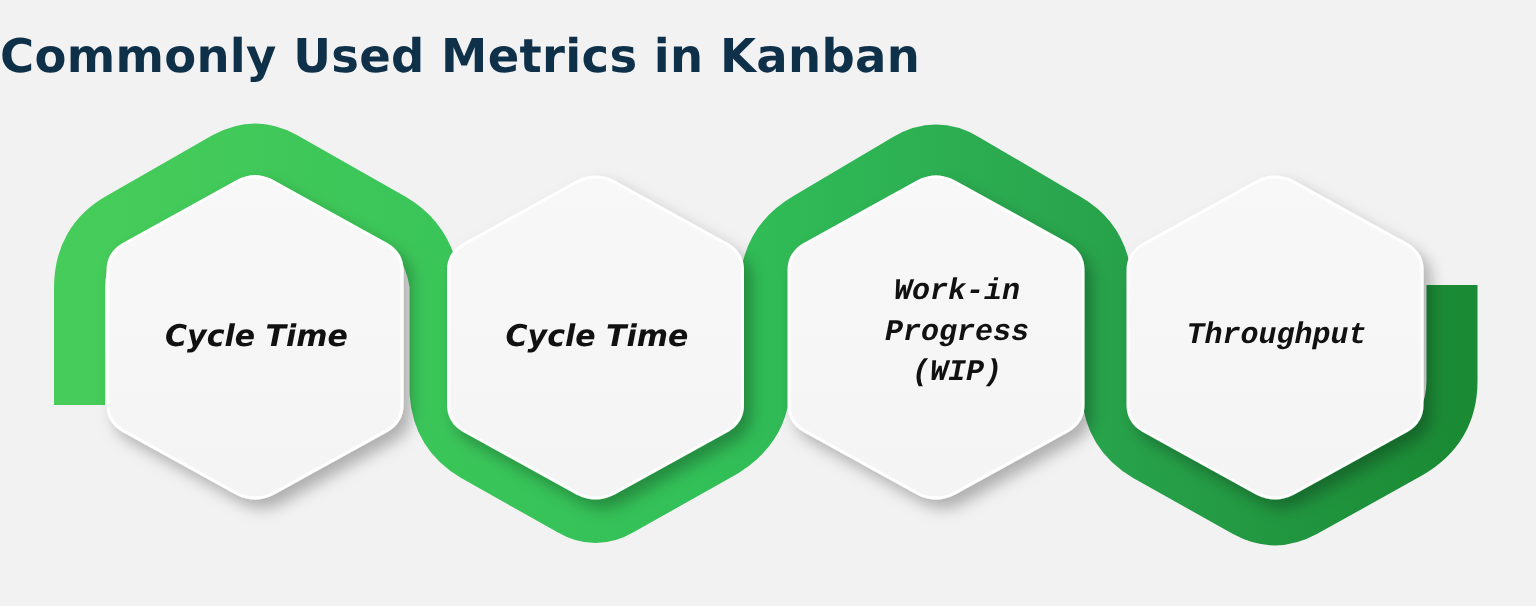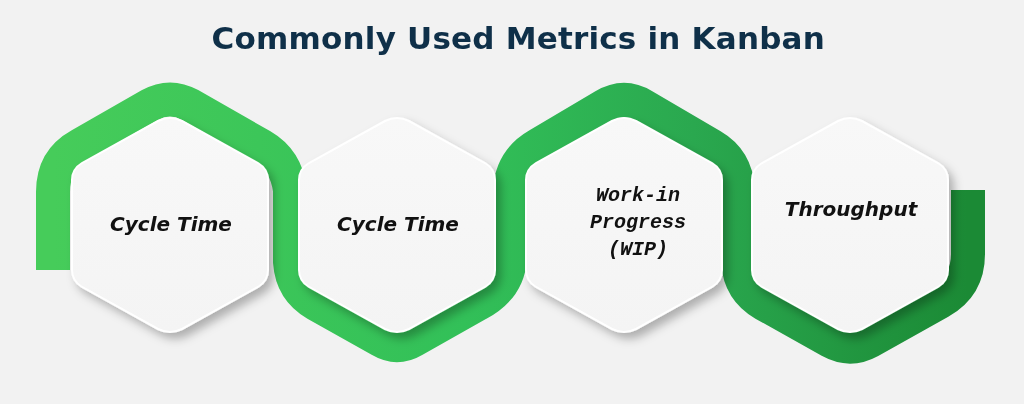--- a/index.html
+++ b/index.html
@@ -4,21 +4,21 @@
   <style>
     html, body { margin: 0; padding: 0; }
     body {
       width: 1024px; height: 404px; overflow: hidden;
       background: #f2f2f2;
       font-family: "Liberation Sans", "DejaVu Sans", sans-serif;
       position: relative;
     }
     .title {
       position: absolute; left: 0; top: 20px; width: 825px;
-      text-align: right;
+      text-align: left;
       font-family: "DejaVu Sans", "Liberation Sans", sans-serif;
       font-weight: bold;
       font-size: 31px;
       color: #0f3049;
       letter-spacing: 0.2px;
     }
     svg.diagram { position: absolute; left: 0; top: 0; }
     .label {
       position: absolute;
       width: 170px;
@@ -91,13 +91,13 @@
     <path d="M 624 118 Q 630 118 636 121 L 712 163 Q 722 169 722 180 L 722 270 Q 722 281 712 287 L 636 329 Q 624 335 612 329 L 536 287 Q 526 281 526 270 L 526 180 Q 526 169 536 163 L 612 121 Q 618 118 624 118 Z" fill="url(#hexGrad)" stroke="#ffffff" stroke-width="2"></path>
   </g>
   <g filter="url(#hexShadow)">
     <path d="M 850 118 Q 856 118 862 121 L 938 163 Q 948 169 948 180 L 948 270 Q 948 281 938 287 L 862 329 Q 850 335 838 329 L 762 287 Q 752 281 752 270 L 752 180 Q 752 169 762 163 L 838 121 Q 844 118 850 118 Z" fill="url(#hexGrad)" stroke="#ffffff" stroke-width="2"></path>
   </g>
 </svg>
 
 <div class="label" style="left:171px; top:224px;">Cycle Time</div>
 <div class="label" style="left:398px; top:224px;font-style:italic;">Cycle Time</div>
 <div class="label" style="left:638px; top:222px; width:140px;font-family:Liberation Mono, monospace;">Work-in Progress (WIP)</div>
-<div class="label" style="left:851px; top:209px;">Throughput</div>
+<div class="label" style="left:851px; top:224px;font-family:Liberation Mono, monospace;">Throughput</div>
 
 </body></html>

